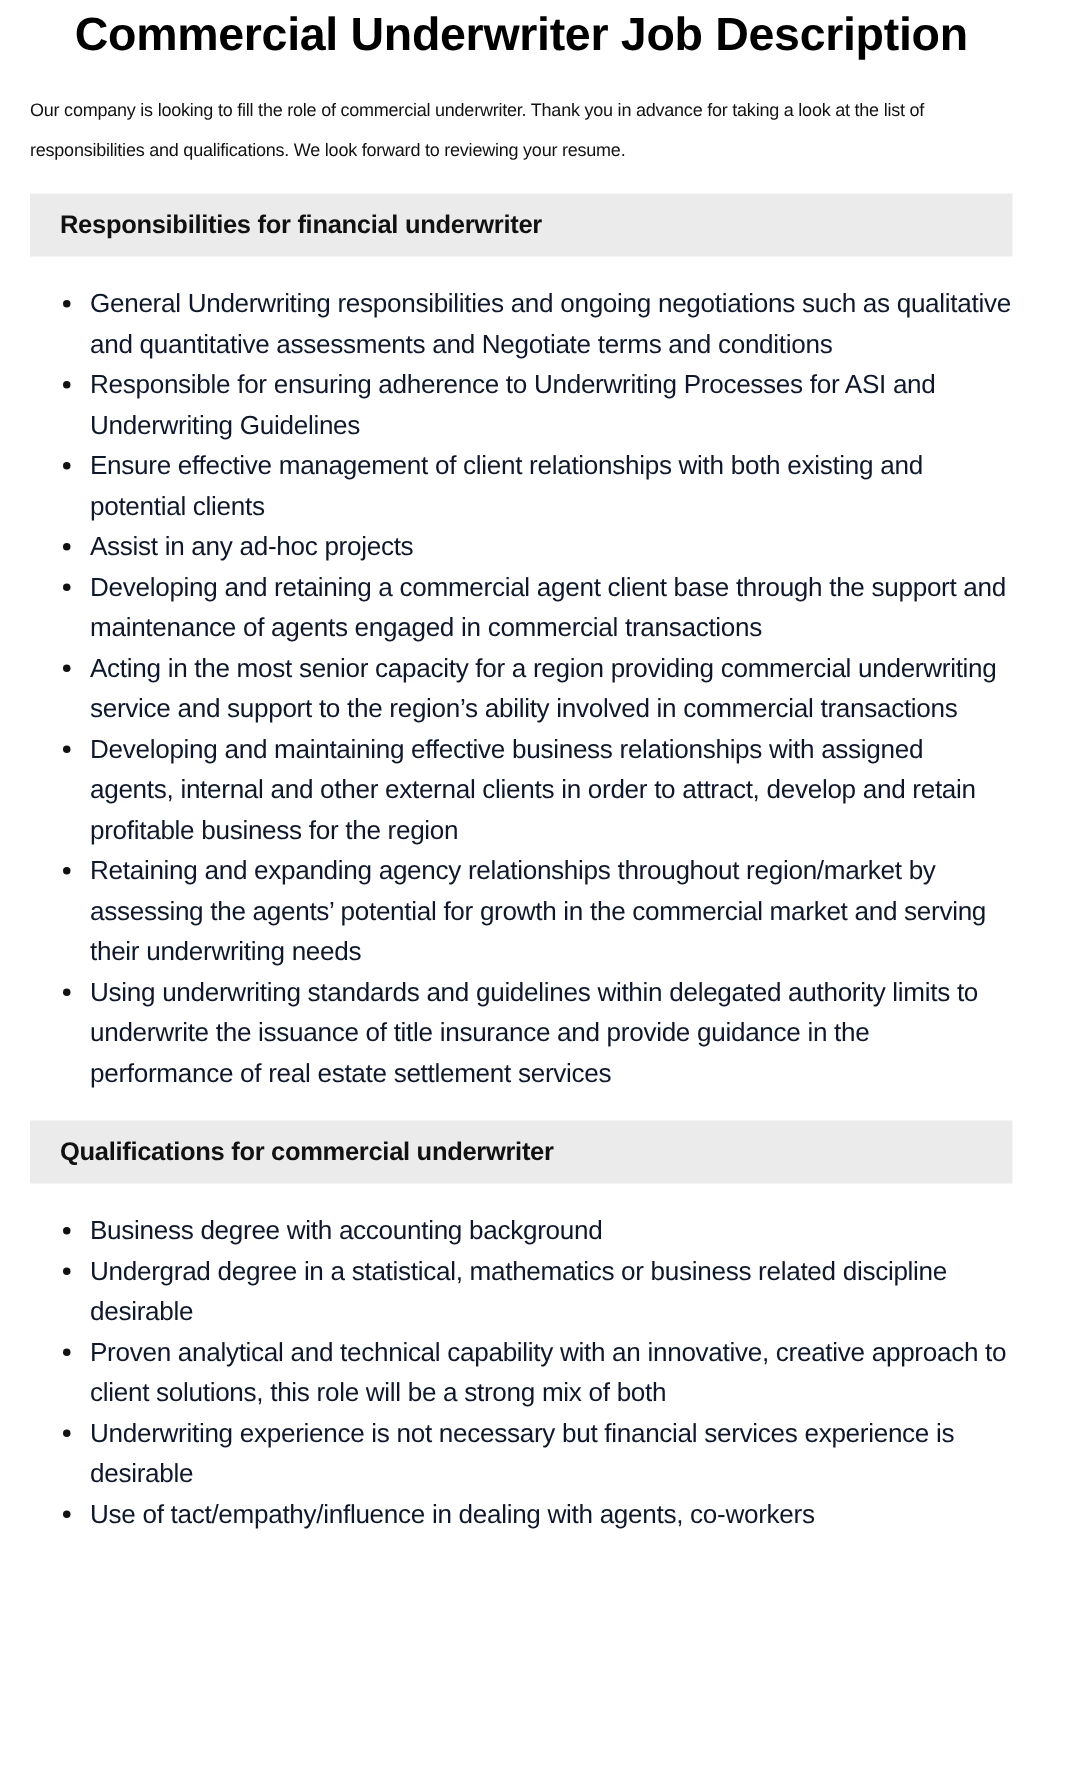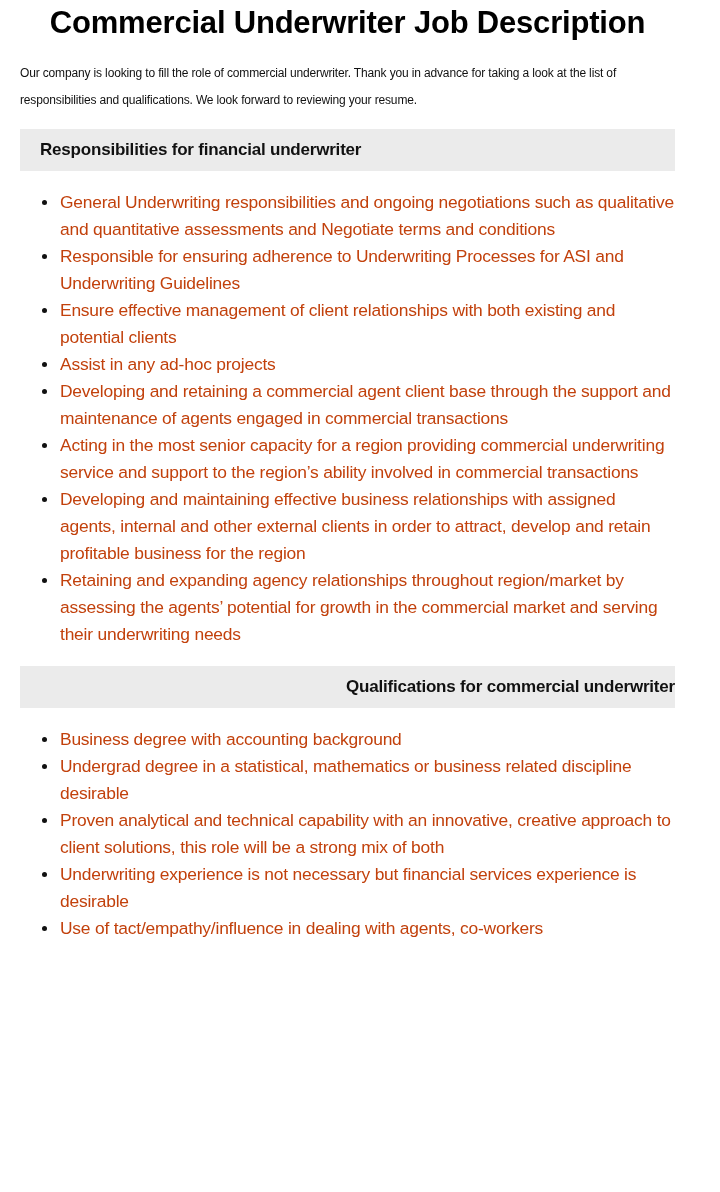--- a/index.html
+++ b/index.html
@@ -43,31 +43,31 @@
       height: 42px;
       background: #ebebeb;
       box-sizing: border-box;
       padding-left: 20px;
       line-height: 42px;
       font-size: 17px;
       font-weight: bold;
       color: #111111;
       letter-spacing: -0.2px;
     }
-    .section-header.q { margin-top: 18px; text-align: right; }
+    .section-header.q { margin-top: 18px; }
     ul.items {
       list-style: none;
       margin: 18px 0 0 0;
       padding: 0 0 0 40px;
     }
     ul.items li {
       position: relative;
       font-size: 17.4px;
       line-height: 27px;
-      color: #c2410c;
+      color: #0f172a;
       letter-spacing: -0.2px;
     }
     ul.items li::before {
       content: "";
       position: absolute;
       left: -18px;
       top: 11px;
       width: 5px;
       height: 5px;
       border-radius: 50%;
@@ -84,20 +84,21 @@
   <div class="section-header">Responsibilities for financial underwriter</div>
   <ul class="items">
     <li>General Underwriting responsibilities and ongoing negotiations such as qualitative and quantitative assessments and Negotiate terms and conditions</li>
     <li>Responsible for ensuring adherence to Underwriting Processes for ASI and Underwriting Guidelines</li>
     <li>Ensure effective management of client relationships with both existing and potential clients</li>
     <li>Assist in any ad-hoc projects</li>
     <li>Developing and retaining a commercial agent client base through the support and maintenance of agents engaged in commercial transactions</li>
     <li>Acting in the most senior capacity for a region providing commercial underwriting service and support to the region’s ability involved in commercial transactions</li>
     <li>Developing and maintaining effective business relationships with assigned agents, internal and other external clients in order to attract, develop and retain profitable business for the region</li>
     <li>Retaining and expanding agency relationships throughout region/market by assessing the agents’ potential for growth in the commercial market and serving their underwriting needs</li>
+    <li>Using underwriting standards and guidelines within delegated authority limits to underwrite the issuance of title insurance and provide guidance in the performance of real estate settlement services</li>
   </ul>
 
   <div class="section-header q">Qualifications for commercial underwriter</div>
   <ul class="items">
     <li>Business degree with accounting background</li>
     <li>Undergrad degree in a statistical, mathematics or business related discipline desirable</li>
     <li>Proven analytical and technical capability with an innovative, creative approach to client solutions, this role will be a strong mix of both</li>
     <li>Underwriting experience is not necessary but financial services experience is desirable</li>
     <li>Use of tact/empathy/influence in dealing with agents, co-workers</li>
   </ul>

